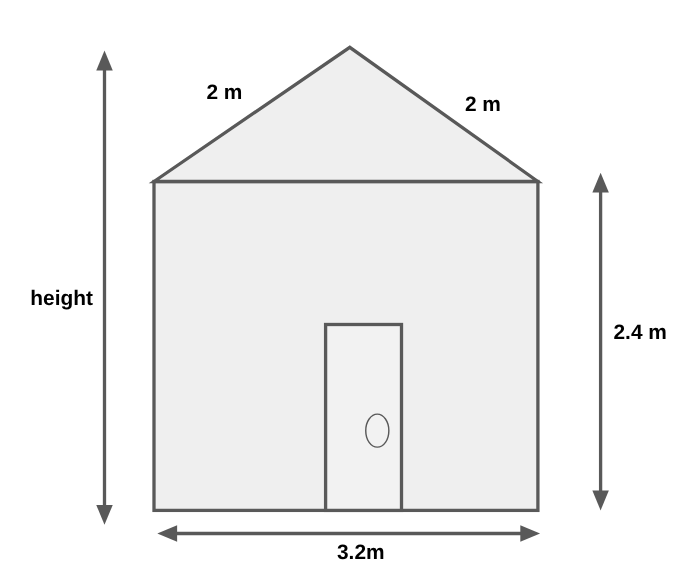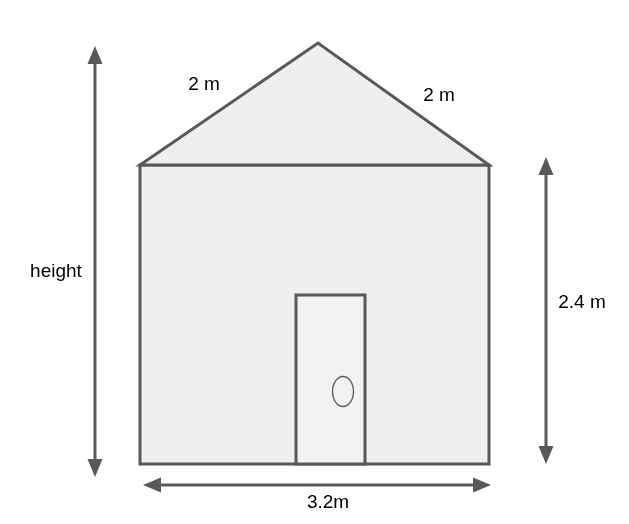--- a/index.html
+++ b/index.html
@@ -6,20 +6,21 @@
     margin: 0;
     padding: 0;
     background: #ffffff;
   }
   .canvas {
     position: relative;
     width: 557px;
     height: 524px;
     background: var(--background, #ffffff);
     font-family: "Liberation Sans", sans-serif;
+    font-weight: bold;
   }
   svg { display: block; }
   .shape {
     fill: var(--shape-fill, #efefef);
     stroke: var(--shape-stroke, #595959);
     stroke-width: 3;
     stroke-linejoin: miter;
   }
   .door {
     fill: var(--door-fill, #f2f2f2);

